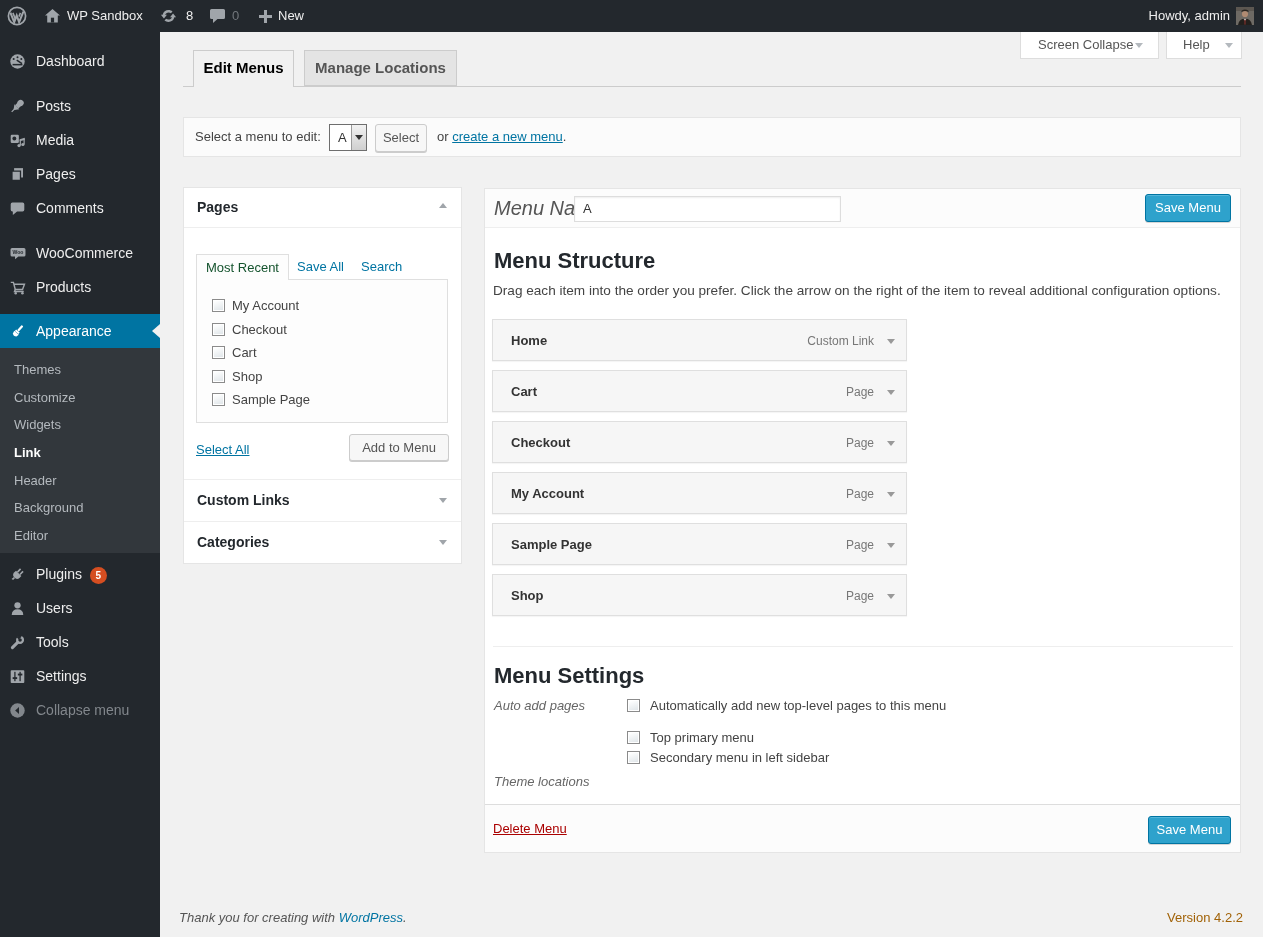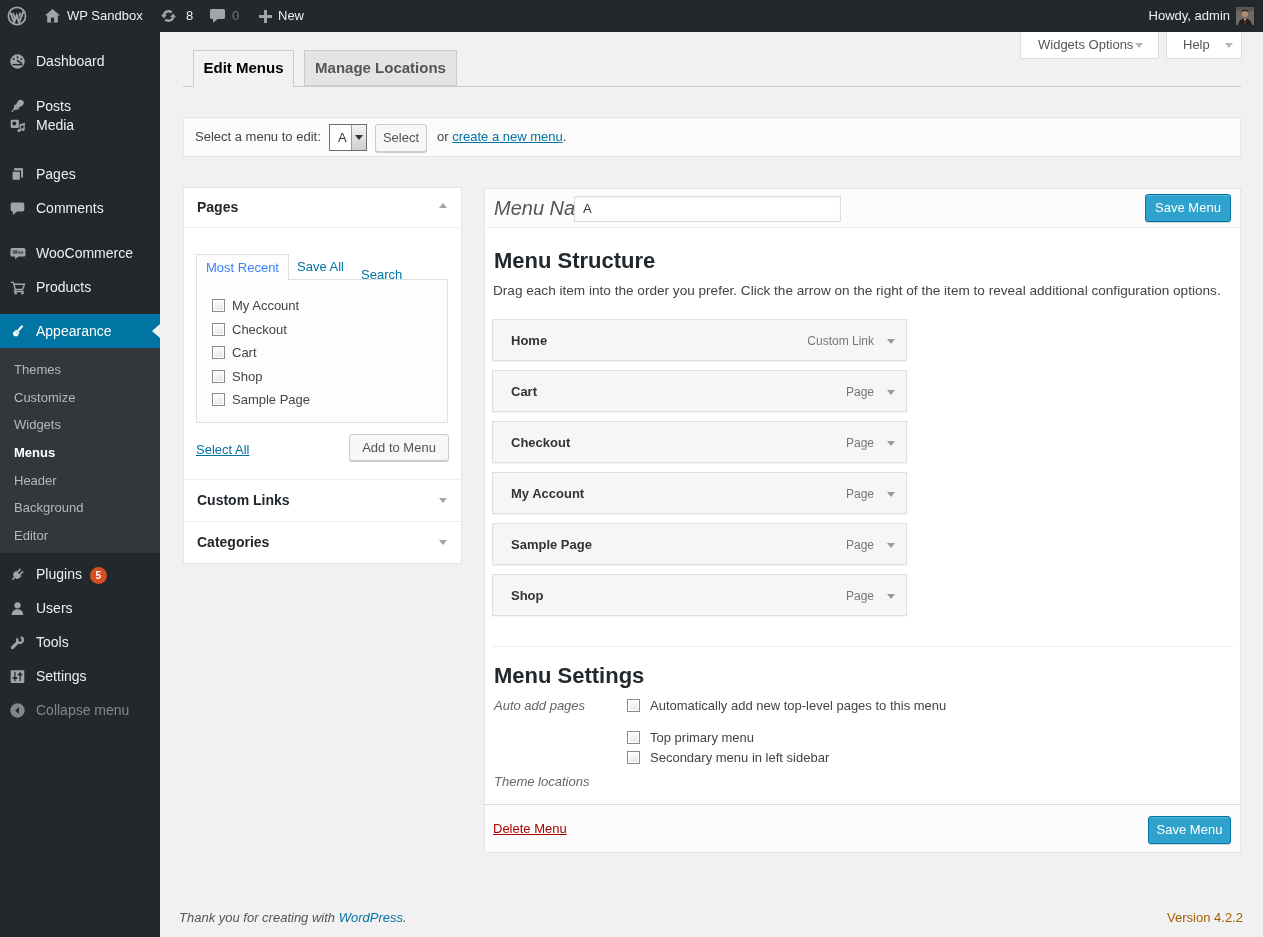--- a/index.html
+++ b/index.html
@@ -76,21 +76,21 @@
     <svg width="17" height="17" viewBox="0 0 20 20">
       <g fill="#a0a5aa" transform="rotate(45 10 9.5)">
         <circle cx="10" cy="4.4" r="3.7"></circle>
         <rect x="7.2" y="4.4" width="5.6" height="6.4"></rect>
         <path d="M6 10.6 H14 L10.7 15.2 H9.3 Z"></path>
         <rect x="9.3" y="13.6" width="1.4" height="5.6"></rect>
       </g>
     </svg>
     <span class="txt">Posts</span>
   </div>
-<div class="mi" style="top:108px;">
+<div class="mi" style="top:123px;">
     <svg width="17" height="17" viewBox="0 0 20 20">
       <g fill="#a0a5aa">
         <rect x="2" y="3.2" width="9.6" height="9.6" rx="1.4"></rect>
         <circle cx="11.8" cy="15.9" r="1.9"></circle>
         <circle cx="16.3" cy="14.7" r="1.9"></circle>
         <rect x="12.6" y="8.9" width="1.4" height="7"></rect>
         <rect x="17.1" y="7.7" width="1.4" height="7"></rect>
         <path d="M12.6 8.4 L18.5 6.8 V9.3 L12.6 10.9 Z"></path>
       </g>
       <circle cx="6.3" cy="7.6" r="2.3" fill="#23282d"></circle>
@@ -136,21 +136,21 @@
         <rect x="8.7" y="1" width="2.6" height="8" rx="0.8"></rect>
         <rect x="7.2" y="9.3" width="5.6" height="2.2"></rect>
         <path d="M6.4 11.8 H13.6 L12.8 15.2 Q10 17.6 7.4 15.2 Z"></path>
       </g>
     </svg>
     <span class="txt">Appearance</span>
   </div>
 <div class="smi" style="top:356.2px;">Themes</div>
 <div class="smi" style="top:383.8px;">Customize</div>
 <div class="smi" style="top:411.4px;">Widgets</div>
-<div class="smi" style="top:439px;color:#fff;font-weight:bold;">Menus</div>
+<div class="smi" style="top:439px;color:#fff;font-weight:bold;">Link</div>
 <div class="smi" style="top:466.6px;">Header</div>
 <div class="smi" style="top:494.2px;">Background</div>
 <div class="smi" style="top:521.8px;">Editor</div>
 <div class="mi" style="top:557px;">
     <svg width="17" height="17" viewBox="0 0 20 20">
       <g fill="#a0a5aa" transform="rotate(45 10 10)">
         <path d="M5.6 8 H14.4 V10.8 A4.4 4.4 0 0 1 5.6 10.8 Z"></path>
         <rect x="7" y="2.8" width="1.9" height="5.2"></rect>
         <rect x="11.1" y="2.8" width="1.9" height="5.2"></rect>
         <path d="M9.1 15.2 H10.9 V16.8 Q10.9 18.6 8.8 18.6 L8.8 17.6 Q9.1 17.4 9.1 16.8 Z"></path>
@@ -189,21 +189,21 @@
   </div>
 <div class="mi" style="top:693px;color:#82878c;">
     <svg width="17" height="17" viewBox="0 0 20 20">
       <circle cx="10" cy="10" r="8.5" fill="#82878c"></circle>
       <path d="M11.8 5.8 L7.2 10 L11.8 14.2 Z" fill="#23282d"></path>
     </svg>
     <span class="txt">Collapse menu</span>
   </div>
 
 <div class="abs" style="left:1020px;top:32px;width:139px;height:27px;background:#fff;border:1px solid #ddd;border-top:none;"></div>
-<div class="abs" style="left:1038px;top:32px;line-height:26px;color:#555;">Widgets Options</div>
+<div class="abs" style="left:1038px;top:32px;line-height:26px;color:#555;">Screen Collapse</div>
 <div class="adn" style="position:absolute;left:1135px;top:43px;border-top-color:#b4b9be;"></div>
 <div class="abs" style="left:1166px;top:32px;width:76px;height:27px;background:#fff;border:1px solid #ddd;border-top:none;"></div>
 <div class="abs" style="left:1183px;top:32px;line-height:26px;color:#555;">Help</div>
 <div class="adn" style="position:absolute;left:1225px;top:43px;border-top-color:#b4b9be;"></div>
 <div class="abs" style="left:183px;top:86px;width:1058px;height:1px;background:#ccc;"></div>
 <div class="abs" style="left:304px;top:50px;width:153px;height:36px;background:#e4e4e4;border:1px solid #ccc;color:#555;font-weight:bold;font-size:15px;text-align:center;line-height:34px;">Manage Locations</div>
 <div class="abs" style="left:193px;top:50px;width:101px;height:37px;background:#f1f1f1;border:1px solid #ccc;border-bottom:none;color:#000;font-weight:bold;font-size:15px;text-align:center;line-height:34px;z-index:2;">Edit Menus</div>
 
 <div class="abs" style="left:183px;top:117px;width:1058px;height:40px;background:#fbfbfb;border:1px solid #e5e5e5;"></div>
 <div class="abs" style="left:195px;top:117px;line-height:40px;color:#444;">Select a menu to edit:</div>
@@ -213,23 +213,23 @@
   <div style="position:absolute;right:3px;top:10px;width:0;height:0;border-left:4px solid transparent;border-right:4px solid transparent;border-top:5px solid #333;"></div>
 </div>
 <div class="btn abs" style="left:375px;top:124px;width:52px;height:28px;line-height:26px;">Select</div>
 <div class="abs" style="left:437px;top:117px;line-height:40px;color:#444;">or <span style="color:#0074a2;text-decoration:underline;">create a new menu</span>.</div>
 
 <div class="abs" style="left:183px;top:187px;width:279px;height:377px;background:#fff;border:1px solid #e5e5e5;"></div>
 <div class="abs" style="left:197px;top:187px;line-height:40px;font-weight:bold;font-size:14px;color:#23282d;">Pages</div>
 <div class="aup" style="position:absolute;left:439px;top:203px;border-bottom-color:#a0a5aa;"></div>
 <div class="abs" style="left:184px;top:227px;width:277px;height:1px;background:#eee;"></div>
 <div class="abs" style="left:196px;top:279px;width:252px;height:144px;background:#fdfdfd;border:1px solid #dfdfdf;"></div>
-<div class="abs" style="left:196px;top:254px;width:93px;height:26px;background:#fdfdfd;border:1px solid #dfdfdf;border-bottom:none;z-index:2;color:#3b82f6;text-align:center;line-height:25px;">Most Recent</div>
+<div class="abs" style="left:196px;top:254px;width:93px;height:26px;background:#fdfdfd;border:1px solid #dfdfdf;border-bottom:none;z-index:2;color:#14532d;text-align:center;line-height:25px;">Most Recent</div>
 <div class="abs" style="left:297px;top:254px;line-height:26px;color:#0074a2;">Save All</div>
-<div class="abs" style="left:361px;top:254px;line-height:26px;color:#0074a2;margin-top:8px;">Search</div>
+<div class="abs" style="left:361px;top:254px;line-height:26px;color:#0074a2;">Search</div>
 <div class="chk abs" style="left:212px;top:299px;"></div>
 <div class="abs" style="left:232px;top:292px;line-height:27px;color:#444;">My Account</div>
 <div class="chk abs" style="left:212px;top:322.5px;"></div>
 <div class="abs" style="left:232px;top:315.5px;line-height:27px;color:#444;">Checkout</div>
 <div class="chk abs" style="left:212px;top:346px;"></div>
 <div class="abs" style="left:232px;top:339px;line-height:27px;color:#444;">Cart</div>
 <div class="chk abs" style="left:212px;top:369.5px;"></div>
 <div class="abs" style="left:232px;top:362.5px;line-height:27px;color:#444;">Shop</div>
 <div class="chk abs" style="left:212px;top:393px;"></div>
 <div class="abs" style="left:232px;top:386px;line-height:27px;color:#444;">Sample Page</div>

